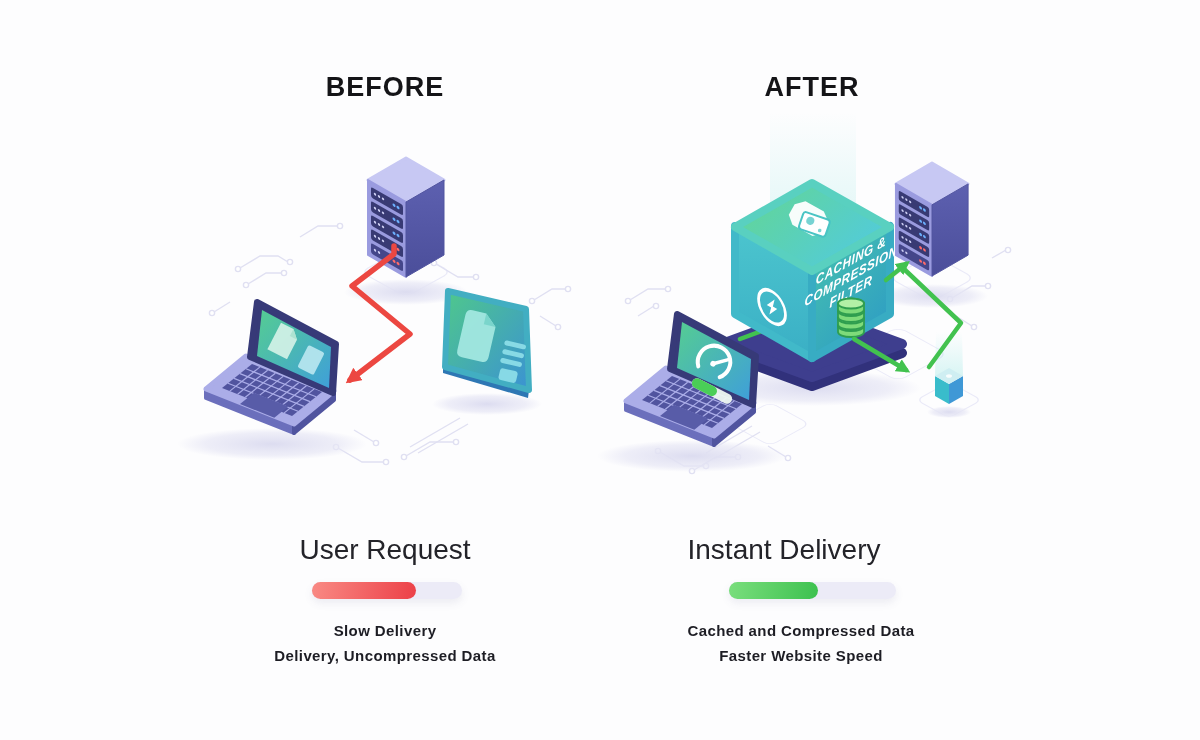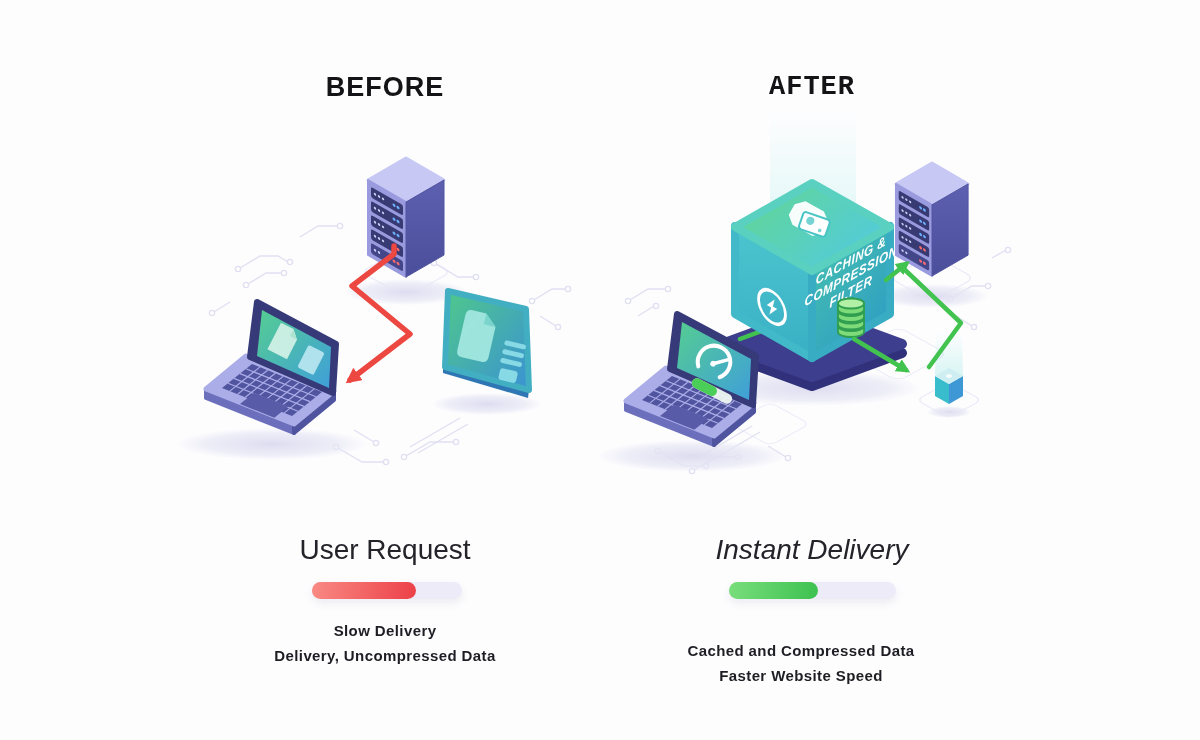--- a/index.html
+++ b/index.html
@@ -5,44 +5,44 @@
   html,body{margin:0;padding:0;background:#ffffff;}
   .stage{
     position:relative;width:1200px;height:740px;overflow:hidden;
     background:#fdfdfe;font-family:"Liberation Sans", sans-serif;
   }
   .col-title{
     position:absolute;top:72px;width:300px;text-align:center;
     font-size:27px;font-weight:700;letter-spacing:1px;color:#141417;
   }
   .col-title.before{left:235px;}
-  .col-title.after{left:662px;font-family:Liberation Mono, monospace;}
+  .col-title.after{left:662px;}
   .request-label{
     position:absolute;top:534px;width:300px;text-align:center;
     font-size:28px;font-weight:500;color:#232329;
   }
   .request-label.before{left:235px;}
-  .request-label.after{left:662px;font-style:italic;}
+  .request-label.after{left:634px;}
   .progress-track{
     position:absolute;top:582px;height:17px;border-radius:9px;
     background:#ecebf7;box-shadow:0 4px 8px rgba(90,90,140,0.10);
   }
   .progress-track.before{left:312px;width:150px;}
   .progress-track.after{left:729px;width:167px;}
   .progress-fill{
     height:100%;border-radius:9px;display:block;
   }
   .progress-fill.red{background:linear-gradient(100deg,#f98a84,#ec4048);}
   .progress-fill.green{background:linear-gradient(100deg,#7ade7d,#3cc14f);}
   .caption{
     position:absolute;top:618px;width:440px;text-align:center;
     font-size:15px;font-weight:700;letter-spacing:0.4px;color:#1d1d24;line-height:25px;
   }
   .caption.before{left:165px;}
-  .caption.after{left:581px;margin-top:20px;}
+  .caption.after{left:581px;}
   svg text{font-family:"Liberation Sans", sans-serif;}
 </style>
 </head>
 <body>
 
 <div class="stage">
 
   <div class="col-title before">BEFORE</div>
   <div class="col-title after">AFTER</div>
 

